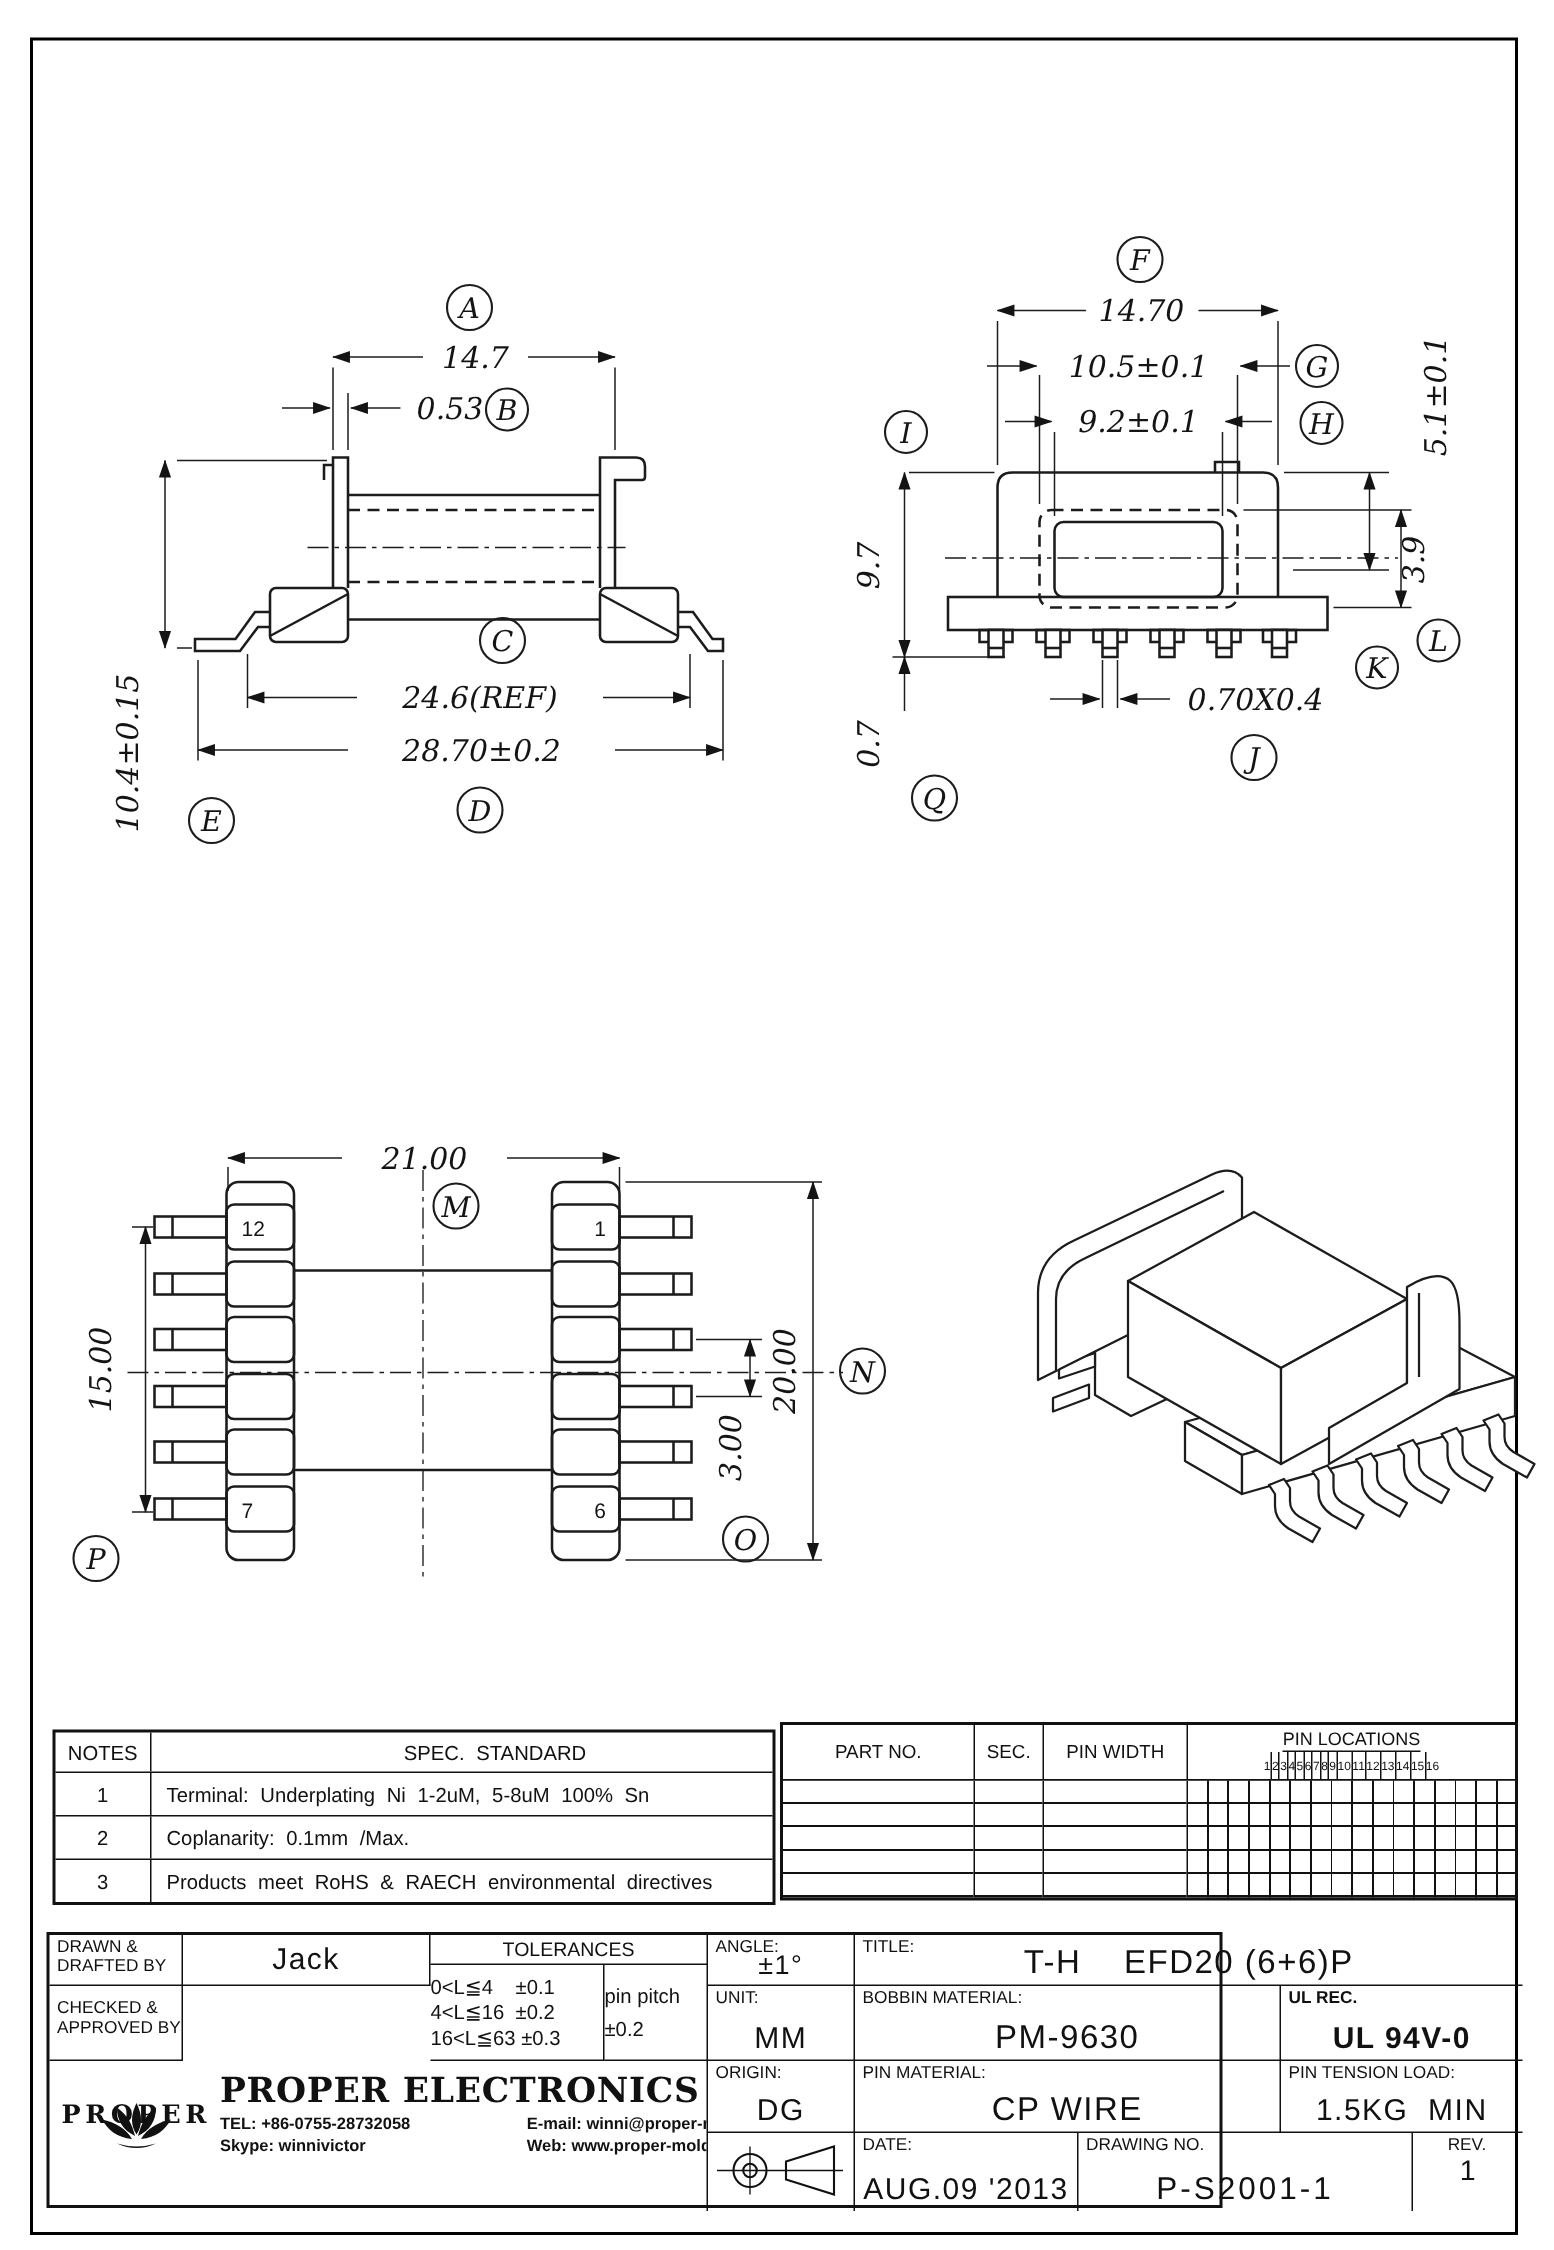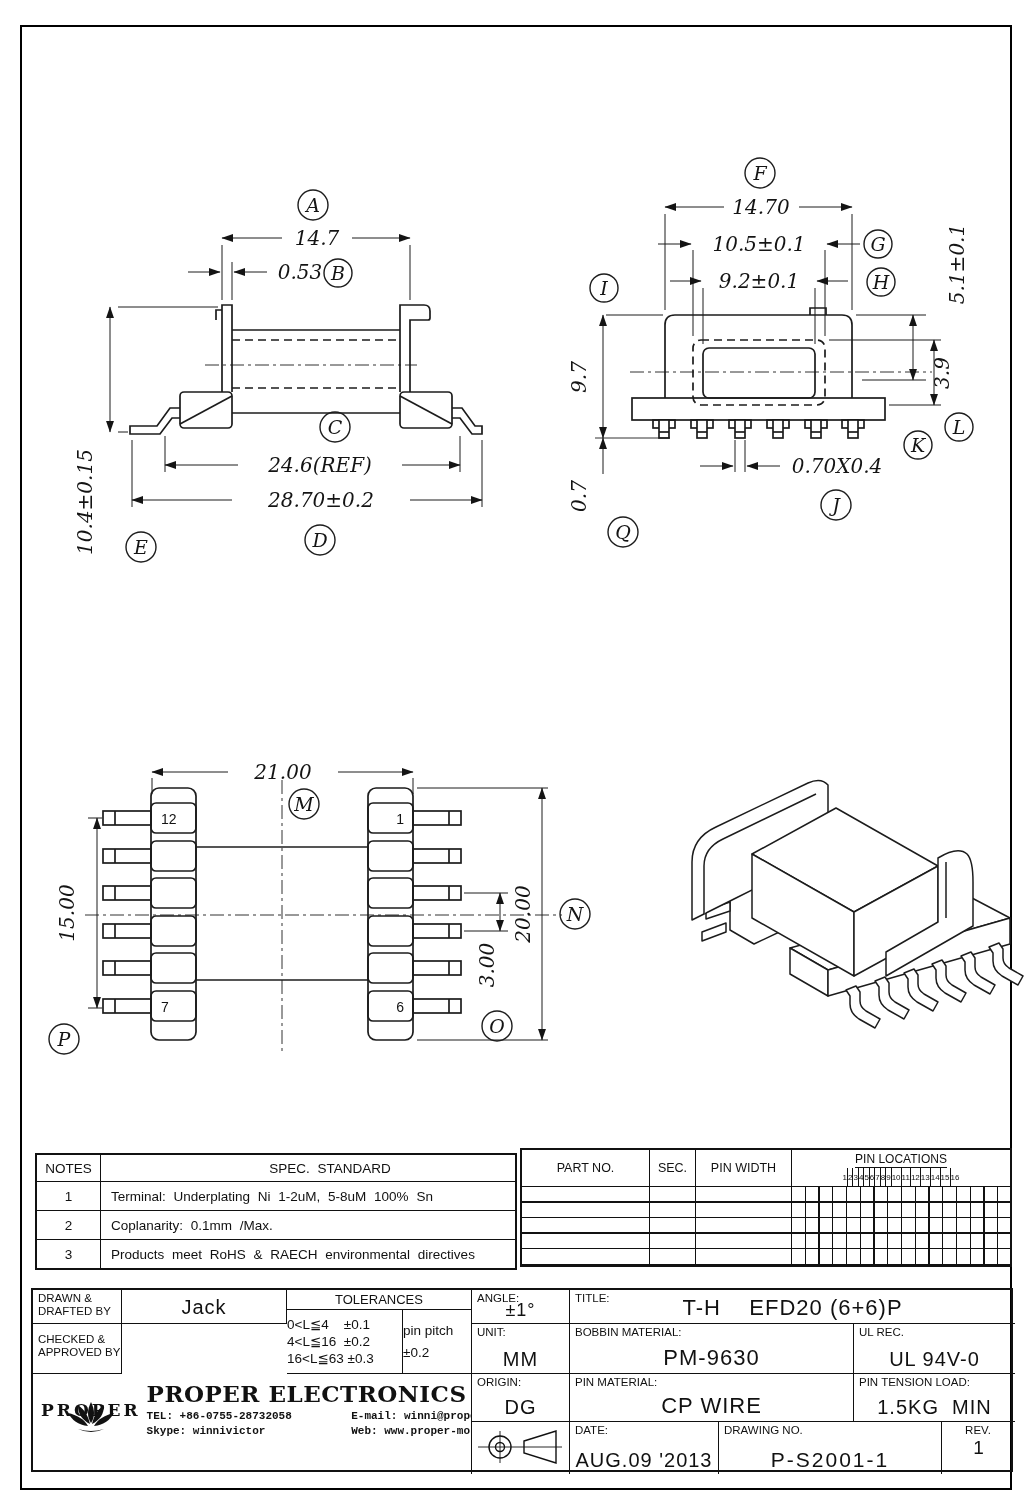--- a/index.html
+++ b/index.html
@@ -39,36 +39,36 @@
   .pt-num{flex:1;border-left:1.2px solid #111;font-size:8px;display:flex;align-items:center;justify-content:center;}
   .pt-num:first-child{border-left:none;}
   .pt-body{display:flex;height:78px;border-top:1.8px solid #111;}
   .pt-bc{border-right:1.6px solid #111;box-sizing:border-box;
          background-image:repeating-linear-gradient(to bottom,transparent 0 14.2px,#111 14.2px 15.6px);}
   .pt-bg{flex:1;border-right:none;
          background-image:repeating-linear-gradient(to bottom,transparent 0 14.2px,#111 14.2px 15.6px),
                           repeating-linear-gradient(to right,transparent 0 12.55px,#111 12.55px 13.76px);}
 
   
-  .tblock{position:absolute;left:31px;top:1288px;width:982px;height:184px;border:2.2px solid #111;box-sizing:border-box;}
+  .tblock{position:absolute;left:31px;top:1288px;width:784px;height:184px;border:2.2px solid #111;box-sizing:border-box;}
   .tc{position:absolute;border-right:1.8px solid #111;border-bottom:1.8px solid #111;box-sizing:border-box;overflow:hidden;}
   .tc.nr{border-right:none;}.tc.nb{border-bottom:none;}
   .lbl{font-size:11.5px;padding:2px 0 0 5px;line-height:12.5px;}
   .val-c{position:absolute;left:0;right:0;bottom:2px;text-align:center;font-size:20px;letter-spacing:1px;}
   .val-big{position:absolute;left:0;right:0;top:50%;transform:translateY(-50%);text-align:center;font-size:20px;letter-spacing:1px;}
   .pre{white-space:pre;}
   .tol-lines{position:absolute;inset:0;display:flex;flex-direction:column;justify-content:center;
              font-size:13.5px;line-height:17px;white-space:pre;}
   .company{display:flex;align-items:center;gap:6px;padding:6px 4px 2px 8px;}
   .logo{display:flex;flex-direction:column;align-items:center;width:104px;}
   .logo-text{font-family:"DejaVu Serif",serif;font-weight:bold;font-size:17px;letter-spacing:3px;}
   .co-right{flex:1;}
   .co-name{font-family:"DejaVu Serif",serif;font-weight:bold;font-size:23px;letter-spacing:0.5px;white-space:nowrap;}
   .co-grid{display:grid;grid-template-columns:46% 54%;font-weight:bold;font-size:11px;line-height:15px;margin-top:2px;
-           font-family:Liberation Mono, monospace;}
+           font-family:Liberation Sans, sans-serif;}
 </style>
 </head>
 <body>
 
 <div class="page">
   <div class="frame"></div>
 
   <svg style="left:20px;top:150px;" width="520" height="430" viewBox="0 0 520 430">
     <defs>
       <marker id="aF" viewBox="0 0 10 8" refX="9.5" refY="4" markerWidth="12" markerHeight="9.5" orient="auto-start-reverse">
@@ -470,21 +470,21 @@
       <div class="val-c pre" style="font-size:22px;">T-H    EFD20 (6+6)P</div>
     </div>
     <div class="tc" style="left:439px;top:34px;width:98px;height:50px;">
       <div class="lbl">UNIT:</div>
       <div class="val-c">MM</div>
     </div>
     <div class="tc" style="left:537px;top:34px;width:284px;height:50px;">
       <div class="lbl">BOBBIN MATERIAL:</div>
       <div class="val-c" style="font-size:22px;">PM-9630</div>
     </div>
-    <div class="tc nr" style="left:821px;top:34px;width:161px;height:50px;">
+    <div class="tc nr" style="left:821px;top:34px;width:161px;height:50px;font-weight:bold;">
       <div class="lbl">UL REC.</div>
       <div class="val-c">UL 94V-0</div>
     </div>
     <div class="tc" style="left:439px;top:84px;width:98px;height:48px;">
       <div class="lbl">ORIGIN:</div>
       <div class="val-c">DG</div>
     </div>
     <div class="tc" style="left:537px;top:84px;width:284px;height:48px;">
       <div class="lbl">PIN MATERIAL:</div>
       <div class="val-c" style="font-size:22px;">CP WIRE</div>

